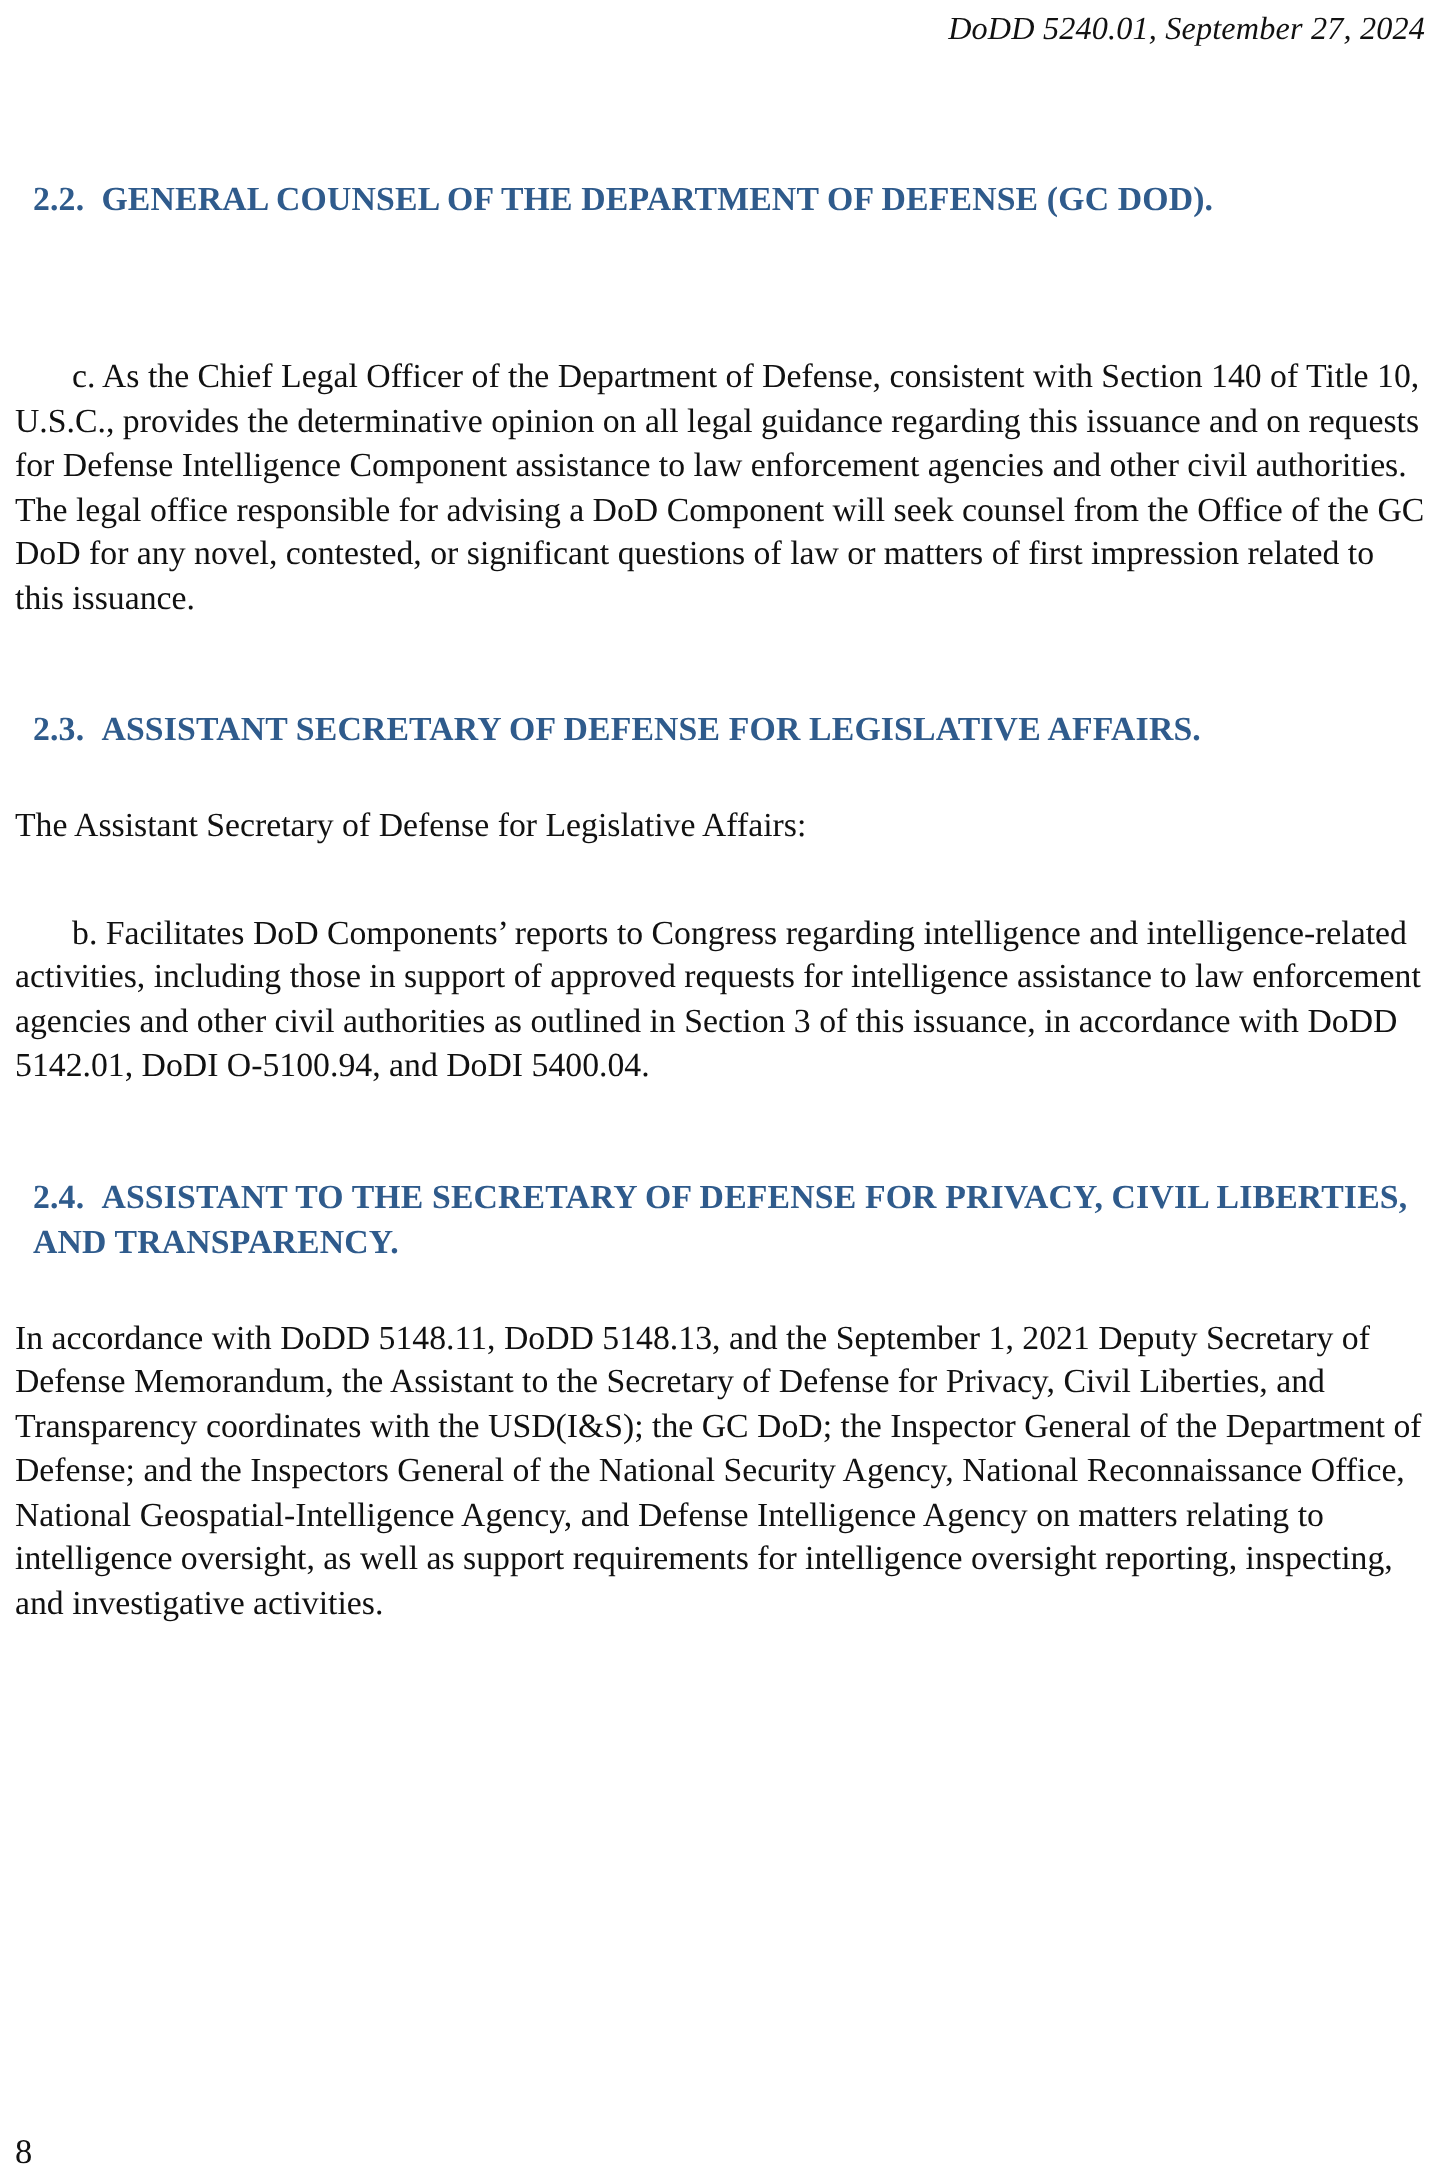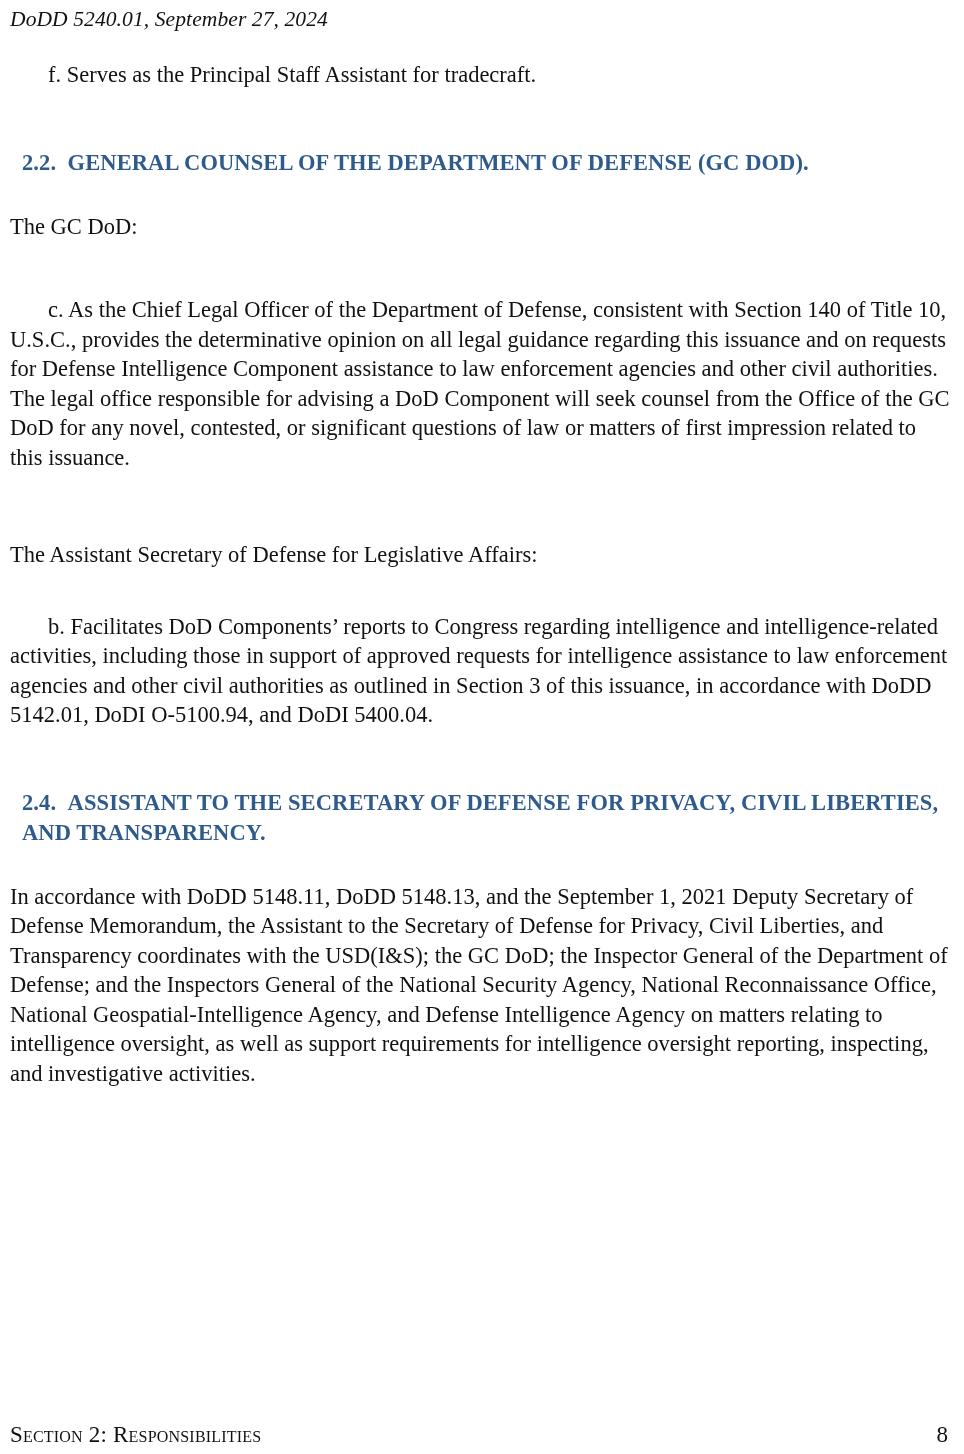--- a/index.html
+++ b/index.html
@@ -16,20 +16,21 @@
     overflow: hidden;
   }
   .page {
     position: relative;
     width: 964px;
     height: 1454px;
     box-sizing: border-box;
     padding: 0 10px 0 10px;
   }
   .doc-header {
+    text-align: right;
     font-style: italic;
     font-size: 21.5px;
     line-height: 30px;
     padding-top: 4px;
     padding-right: 4px;
     letter-spacing: 0.1px;
     color: #111111;
   }
   .content {
     padding-top: 26px;
@@ -86,42 +87,41 @@
 </style>
 </head>
 <body>
 
 <div class="page">
 
   <div class="doc-header">DoDD 5240.01, September 27, 2024</div>
 
   <div class="content">
 
-    <p class="para indent">f.  Serves as the Principal Staff Assistant for tradecraft.</p>
 
     <div class="gap-xxl"></div>
 
     <p class="section-heading"><span class="num">2.2.</span>&nbsp;&nbsp;<span class="ttl">GENERAL COUNSEL OF THE DEPARTMENT OF DEFENSE (GC DOD).</span></p>
 
     <div class="gap-md"></div>
 
-    <p class="para">The GC DoD:</p>
 
     <div class="gap-lg"></div>
 
 
     <div class="gap-sm"></div>
 
 
     <div class="gap-sm"></div>
 
     <p class="para indent">c.  As the Chief Legal Officer of the Department of Defense, consistent with Section 140 of Title 10, U.S.C., provides the determinative opinion on all legal guidance regarding this issuance and on requests for Defense Intelligence Component assistance to law enforcement agencies and other civil authorities.  The legal office responsible for advising a DoD Component will seek counsel from the Office of the GC DoD for any novel, contested, or significant questions of law or matters of first impression related to this issuance.</p>
 
     <div class="gap-xxl"></div>
 
+    <p class="section-heading"><span class="num">2.3.</span>&nbsp;&nbsp;<span class="ttl">ASSISTANT SECRETARY OF DEFENSE FOR LEGISLATIVE AFFAIRS.</span></p>
 
     <div class="gap-md"></div>
 
     <p class="para">The Assistant Secretary of Defense for Legislative Affairs:</p>
 
     <div class="gap-lg"></div>
 
 
     <div class="gap-sm"></div>
 
@@ -131,17 +131,16 @@
 
     <p class="section-heading"><span class="num">2.4.</span>&nbsp;&nbsp;<span class="ttl">ASSISTANT TO THE SECRETARY OF DEFENSE FOR PRIVACY, CIVIL LIBERTIES, AND TRANSPARENCY.</span></p>
 
     <div class="gap-md"></div>
 
     <p class="para">In accordance with DoDD 5148.11, DoDD 5148.13, and the September 1, 2021 Deputy Secretary of Defense Memorandum, the Assistant to the Secretary of Defense for Privacy, Civil Liberties, and Transparency coordinates with the USD(I&amp;S); the GC DoD; the Inspector General of the Department of Defense; and the Inspectors General of the National Security Agency, National Reconnaissance Office, National Geospatial-Intelligence Agency, and Defense Intelligence Agency on matters relating to intelligence oversight, as well as support requirements for intelligence oversight reporting, inspecting, and investigative activities.</p>
 
   </div>
 
   <div class="footer">
-    <div class="footer-left">Section 2:  Responsibilities</div>
     <div class="footer-right">8</div>
   </div>
 
 </div>
 
 </body></html>

